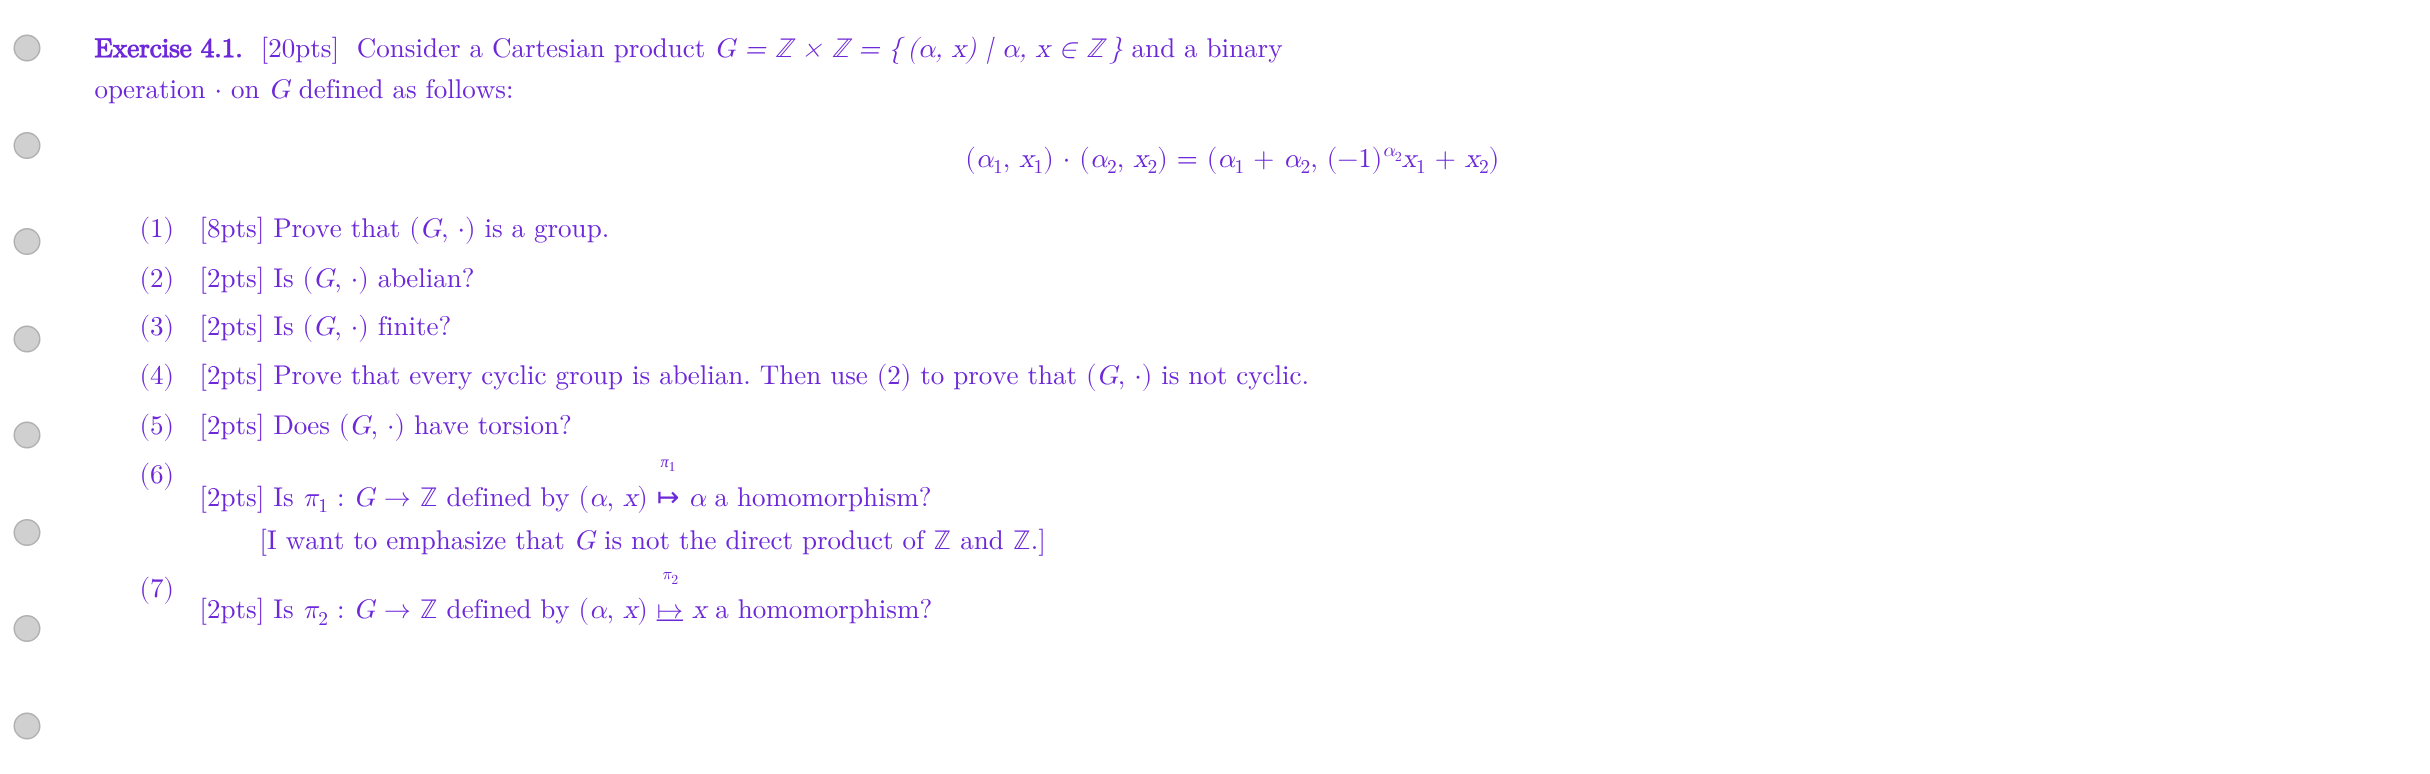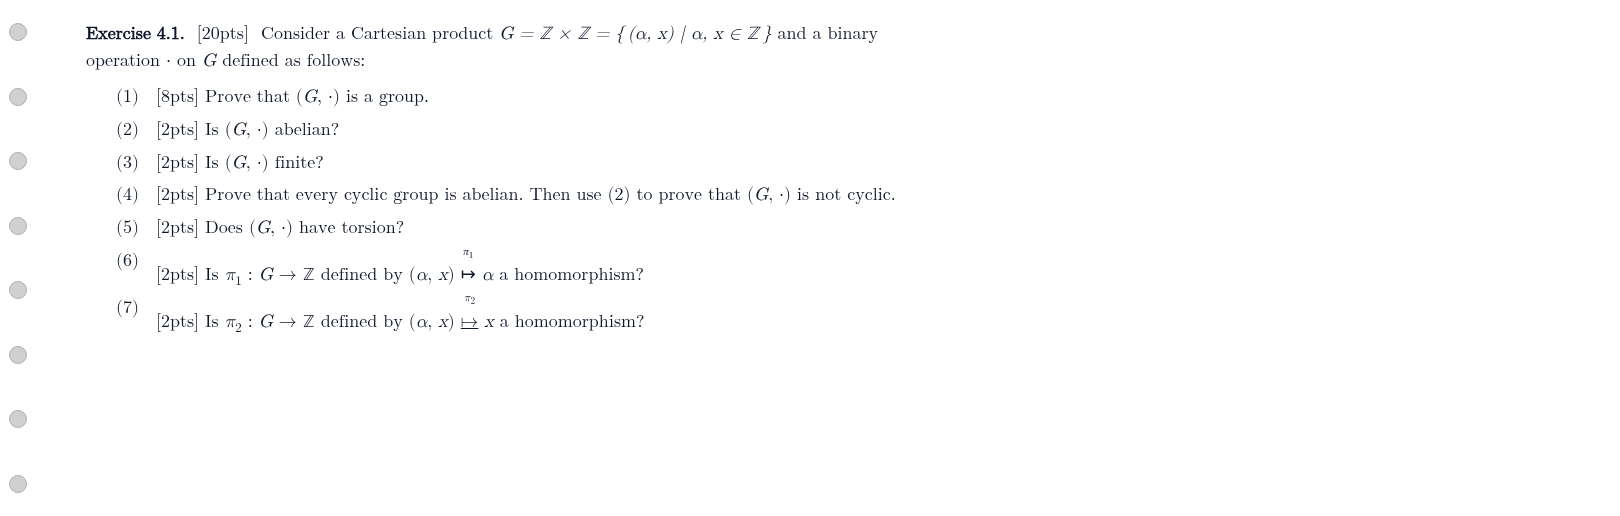--- a/index.html
+++ b/index.html
@@ -42,25 +42,25 @@
 
     .binding-circle {
       width: 18px;
       height: 18px;
       border-radius: 50%;
       background: #d0d0d0;
       border: 1px solid #b0b0b0;
     }
 
     .content {
-      margin-left: 46px;
+      margin-left: 23px;
       font-family: "Computer Modern", "Latin Modern Math", "STIX Two Math", "Times New Roman", serif;
       font-size: 18px;
       line-height: 1.6;
-      color: #0f172a;
+      color: #6d28d9;
       flex: 1;
     }
 
     .exercise-header {
       font-size: 18px;
       line-height: 1.5;
       margin-bottom: 8px;
     }
 
     .exercise-header .bold {
@@ -135,20 +135,23 @@
   <div class="content">
 
     <div class="exercise-header">
       <span class="bold">Exercise 4.1.</span>
       &nbsp;[20pts]&nbsp; Consider a Cartesian product
       <span class="math"><i>G</i> = ℤ × ℤ = { (<i>α</i>, <i>x</i>) | <i>α</i>, <i>x</i> ∈ ℤ }</span>
       and a binary<br>
       operation · on <span class="math"><i>G</i></span> defined as follows:
     </div>
 
+    <div class="formula-line">
+      (<i>α</i><sub>1</sub>, <i>x</i><sub>1</sub>) · (<i>α</i><sub>2</sub>, <i>x</i><sub>2</sub>) = (<i>α</i><sub>1</sub> + <i>α</i><sub>2</sub>,&nbsp;(−1)<sup><i>α</i><sub>2</sub></sup><i>x</i><sub>1</sub> + <i>x</i><sub>2</sub>)
+    </div>
 
     <ul class="parts-list">
       <li>
         <span class="part-num">(1)</span>
         <span class="part-content">
           [8pts] Prove that (<i>G</i>, ·) is a group.
         </span>
       </li>
       <li>
         <span class="part-num">(2)</span>
@@ -176,20 +179,23 @@
       </li>
       <li>
         <span class="part-num">(6)</span>
         <span class="part-content">
           [2pts] Is <i>π</i><sub>1</sub> : <i>G</i> → ℤ defined by (<i>α</i>, <i>x</i>) 
           <span style="position:relative; display:inline-block; padding-top:14px;font-family:Liberation Serif, serif;">
             <sup style="position:absolute; top:0; left:50%; transform:translateX(-50%); font-size:0.6em; line-height:1;"><i>π</i><sub style="font-size:0.85em;">1</sub></sup>
             ↦
           </span>
           <i>α</i> a homomorphism?<br>
+          <span class="sub-line">
+            [I want to emphasize that <i>G</i> is not the direct product of ℤ and ℤ.]
+          </span>
         </span>
       </li>
       <li>
         <span class="part-num">(7)</span>
         <span class="part-content">
           [2pts] Is <i>π</i><sub>2</sub> : <i>G</i> → ℤ defined by (<i>α</i>, <i>x</i>)
           <span style="position:relative; display:inline-block; padding-top:14px;text-decoration:underline;">
             <sup style="position:absolute; top:0; left:50%; transform:translateX(-50%); font-size:0.6em; line-height:1;"><i>π</i><sub style="font-size:0.85em;">2</sub></sup>
             ↦
           </span>

